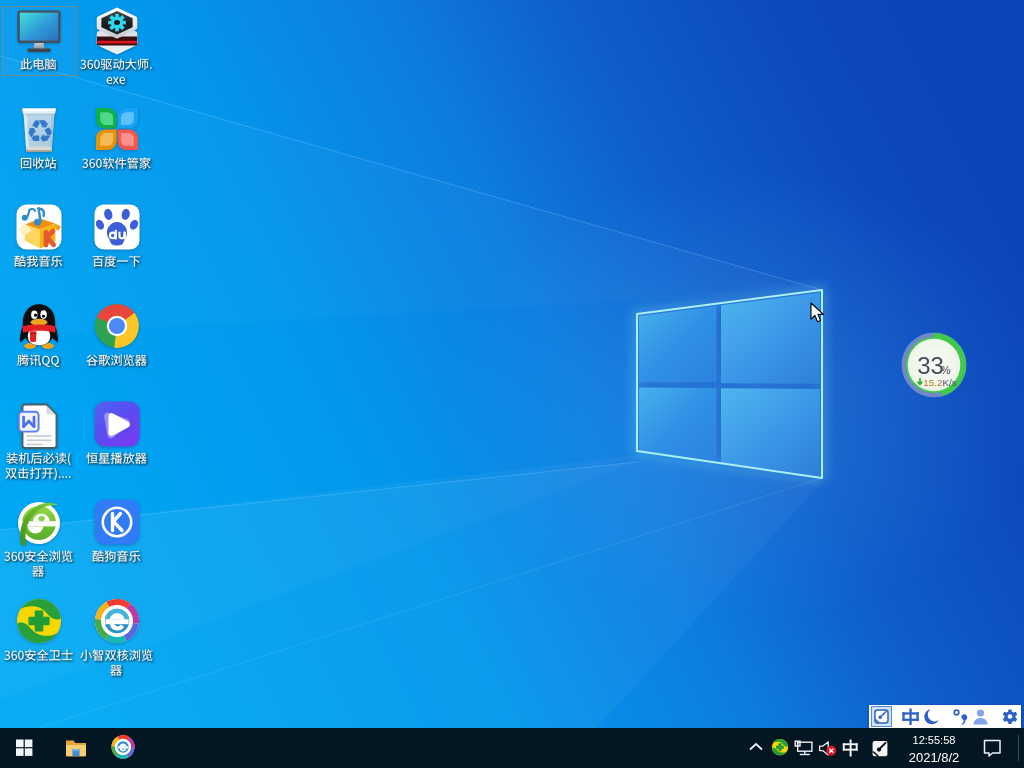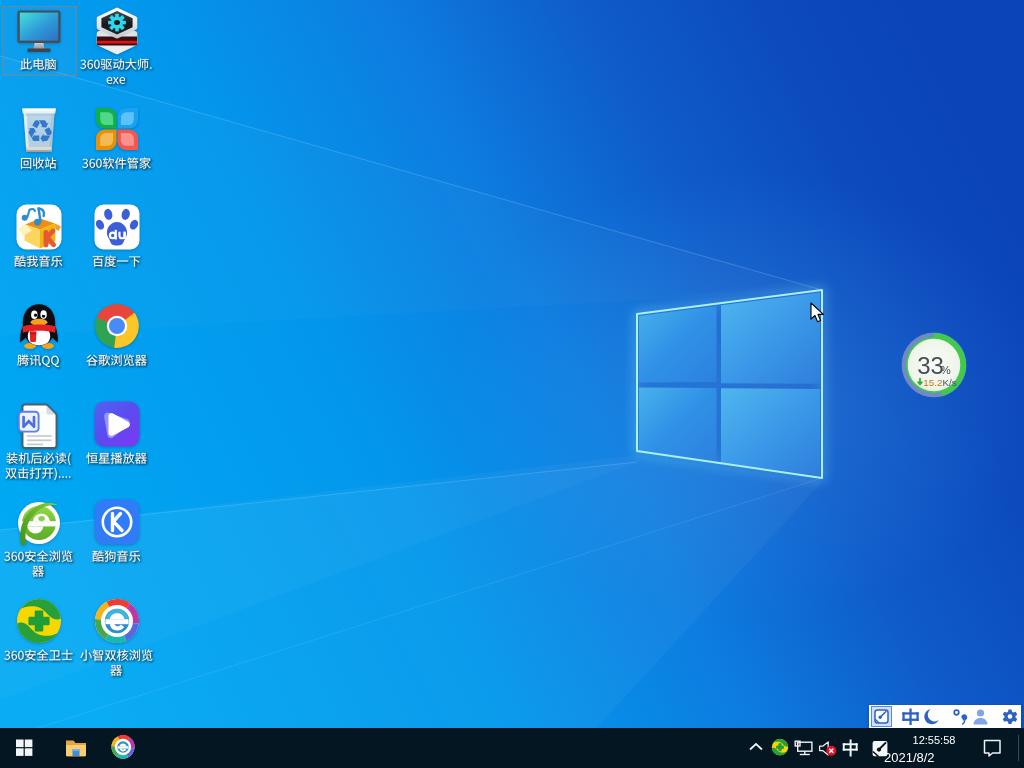--- a/index.html
+++ b/index.html
@@ -671,13 +671,13 @@
 <g>
 <rect x="872.6" y="13" width="14.8" height="15.2" rx="2" fill="#f4f7f9"></rect>
 <line x1="872.8" y1="23.5" x2="878.4" y2="28.4" stroke="#0a0f16" stroke-width="1.5"></line>
 <circle cx="879" cy="21.6" r="2.1" fill="#0a0f16"></circle>
 <line x1="879.8" y1="20.6" x2="886" y2="14.4" stroke="#0a0f16" stroke-width="2"></line>
 </g>
 <path d="M984.5 12.5 h15.5 v12.5 h-7.5 l-3.5 3 v-3 h-4.5 Z" fill="none" stroke="#eef2f5" stroke-width="1.5" stroke-linejoin="round"></path>
 <line x1="1018.5" y1="7" x2="1018.5" y2="33" stroke="rgba(255,255,255,0.22)" stroke-width="1"></line>
 </svg>
 <div class="abs" style="left:884px;top:733.5px;width:100px;color:#fff;font-size:11px;line-height:12px;text-align:center">12:55:58</div>
-<div class="abs" style="left:884px;top:751.5px;width:100px;color:#fff;font-size:13px;line-height:12px;">2021/8/2</div>
+<div class="abs" style="left:884px;top:751.5px;width:100px;color:#fff;font-size:13px;line-height:12px;text-align:center">2021/8/2</div>
 </div>
 </body></html>

